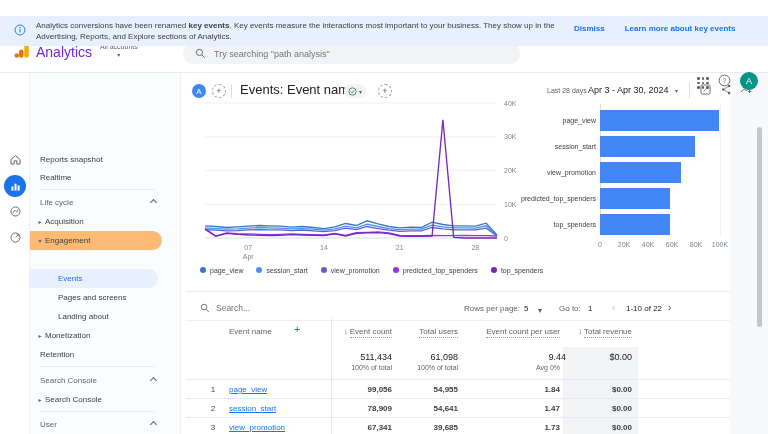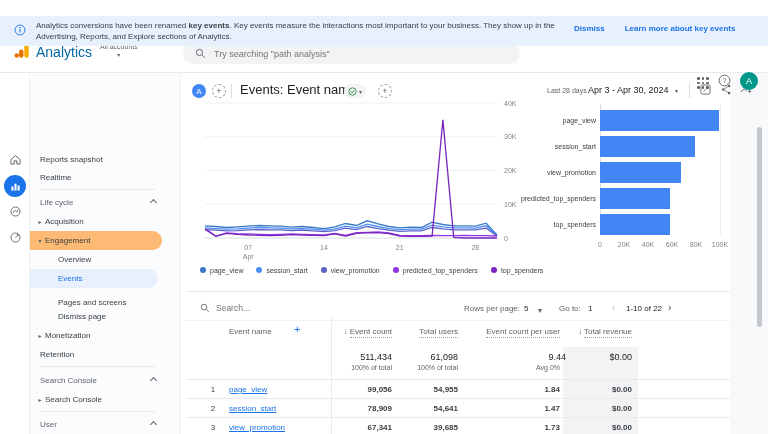--- a/index.html
+++ b/index.html
@@ -11,21 +11,21 @@
   .banner { position:absolute; top:16px; left:0; width:768px; height:30px; background:#e8f0fe; display:flex; align-items:flex-start; z-index:30; }
   .banner-info { margin:8px 10px 0 14px; flex:0 0 auto; }
   .banner-text { font-size:8px; line-height:11px; color:#3c4043; width:520px; margin-top:4px; }
   .banner-text b { font-weight:bold; }
   .banner-link { font-size:8px; font-weight:bold; color:#1a73e8; margin-top:8px; cursor:pointer; white-space:nowrap; }
   .banner-link.dismiss { margin-left:18px; margin-right:20px; }
 
   
   .app-header { position:absolute; top:30px; left:0; width:768px; height:43px; background:#fff; border-bottom:1px solid #e8eaed; z-index:25; }
   .ga-logo { position:absolute; left:12px; top:12px; }
-  .app-name { position:absolute; left:36px; top:14px; font-size:14px; color:#0369a1; }
+  .app-name { position:absolute; left:36px; top:14px; font-size:14px; color:#6d28d9; }
   .acct-switch { position:absolute; left:100px; top:13px; font-size:7px; color:#5f6368; text-align:center; line-height:8px; }
   .acct-caret { font-size:6px; color:#5f6368; }
   .hdr-search { position:absolute; left:183px; top:43px; width:337px; height:21px; background:#f1f3f4; border-radius:10px; display:flex; align-items:center; }
   .hdr-search input { border:none; outline:none; background:transparent; font-size:9px; color:#5f6368; width:280px; font-family:"Liberation Sans",sans-serif; }
   .hdr-search .mag { margin:0 8px 0 12px; }
   .apps-grid { position:absolute; left:695px; top:45px; width:16px; height:16px; display:grid; grid-template-columns:repeat(3,1fr); gap:2px; padding:2px; cursor:pointer; }
   .apps-grid i { width:2.5px; height:2.5px; background:#5f6368; border-radius:50%; }
   .help-btn { position:absolute; left:718px; top:44px; cursor:pointer; }
   .avatar { position:absolute; left:740px; top:42px; width:18px; height:18px; border-radius:50%; background:#009688; color:#fff; font-size:9px; display:flex; align-items:center; justify-content:center; cursor:pointer; }
 
@@ -202,31 +202,28 @@
       <span class="chev-up" style="top:7px;"></span>
     </div>
   <div class="srow" style="top:139px;">
       <span class="tri">▸</span>
       <span>Acquisition</span>
     </div>
   <div class="srow pill-gray" style="top:158px;">
       <span class="tri">▾</span>
       <span>Engagement</span>
     </div>
-  <div class="srow" style="top:177px;">
-      <span class="lbl-sub">Overview</span>
-    </div>
   <div class="srow pill-blue" style="top:196px;">
       <span class="lbl-sub">Events</span>
     </div>
-  <div class="srow" style="top:215px;align-items:flex-end;">
+  <div class="srow" style="top:215px;">
       <span class="lbl-sub">Pages and screens</span>
     </div>
   <div class="srow" style="top:234px;">
-      <span class="lbl-sub">Dismiss page</span>
+      <span class="lbl-sub">Landing about</span>
     </div>
   <div class="srow" style="top:253px;">
       <span class="tri">▸</span>
       <span>Monetization</span>
     </div>
   <div class="srow" style="top:272px;">
       <span class="lbl-plain">Retention</span>
     </div>
   <div class="sdiv" style="top:293px;"></div>
   <div class="srow sect" style="top:298px;">

